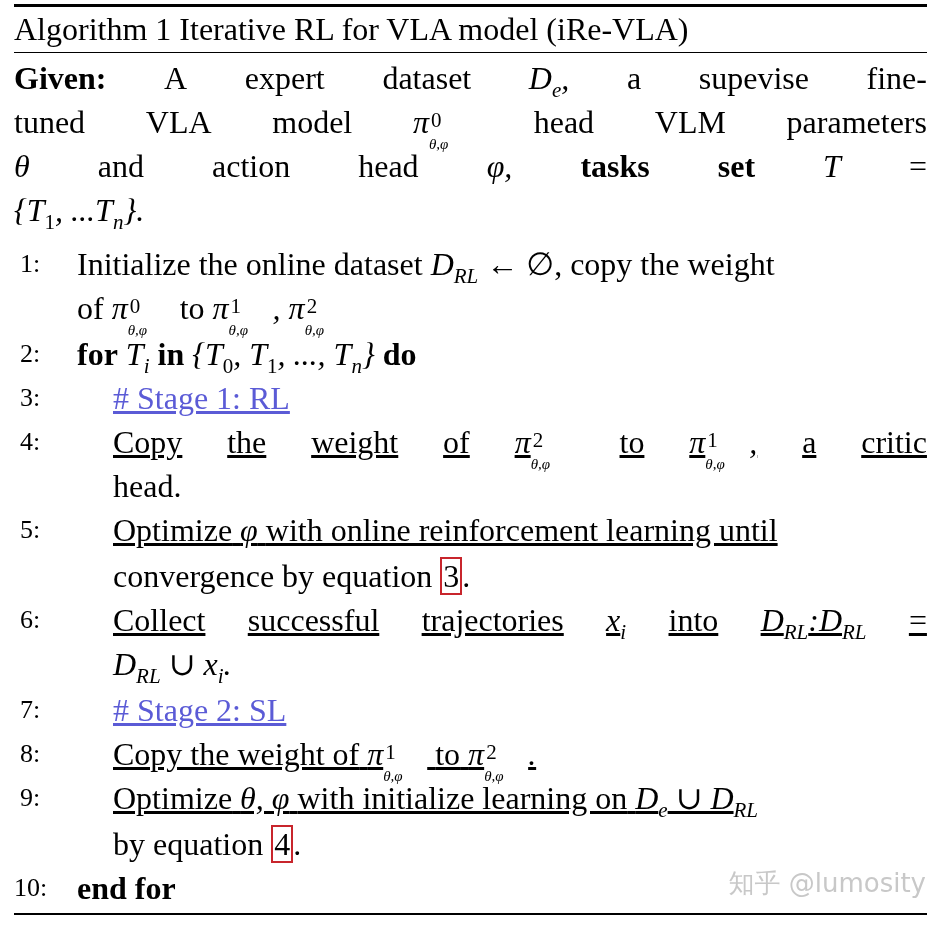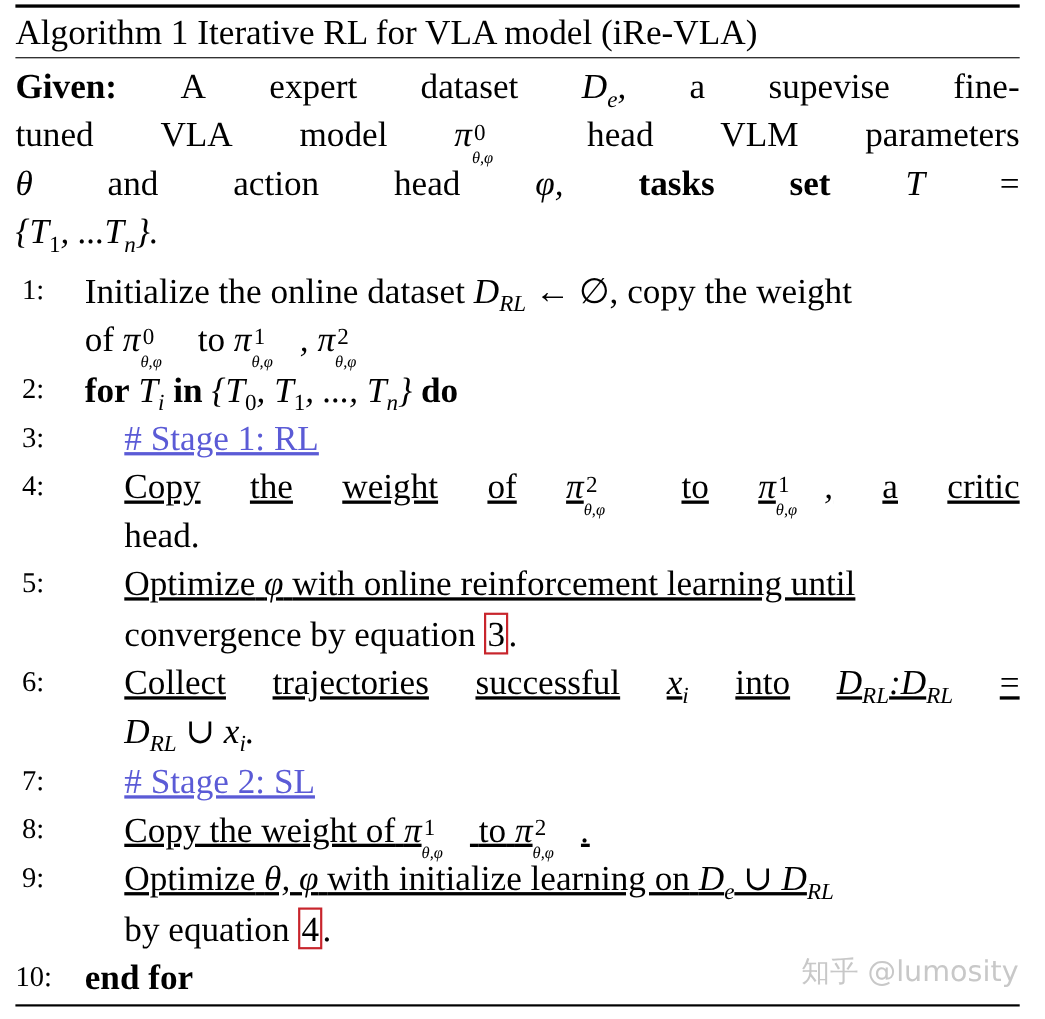--- a/index.html
+++ b/index.html
@@ -123,22 +123,22 @@
   <span class="body-text indent"><span>Optimize</span> <span class="m">φ</span> <span>with online reinforcement learning until</span></span>
 </div>
 <div class="line" style="top:556px;left:113px">
   <span>convergence by equation</span> <span class="ref">3</span>.
 </div>
 
 <div class="line" style="top:600px;left:0;width:950px">
   <span class="num">6:</span>
   <span class="body-text indent" style="width:814px;display:flex;justify-content:space-between">
     <span>Collect</span>
+      <span>successful</span>
       <span>trajectories</span>
-      <span>successful</span>
     <span class="m">x<sub>i</sub></span>
       <span>into</span>
     <span class="m">D<sub>RL</sub>:D<sub>RL</sub></span>
       <span>=</span>
   </span>
 </div>
 <div class="line" style="top:644px;left:113px">
   <span class="m">D<sub>RL</sub> ∪ x<sub>i</sub>.</span>
 </div>
 

